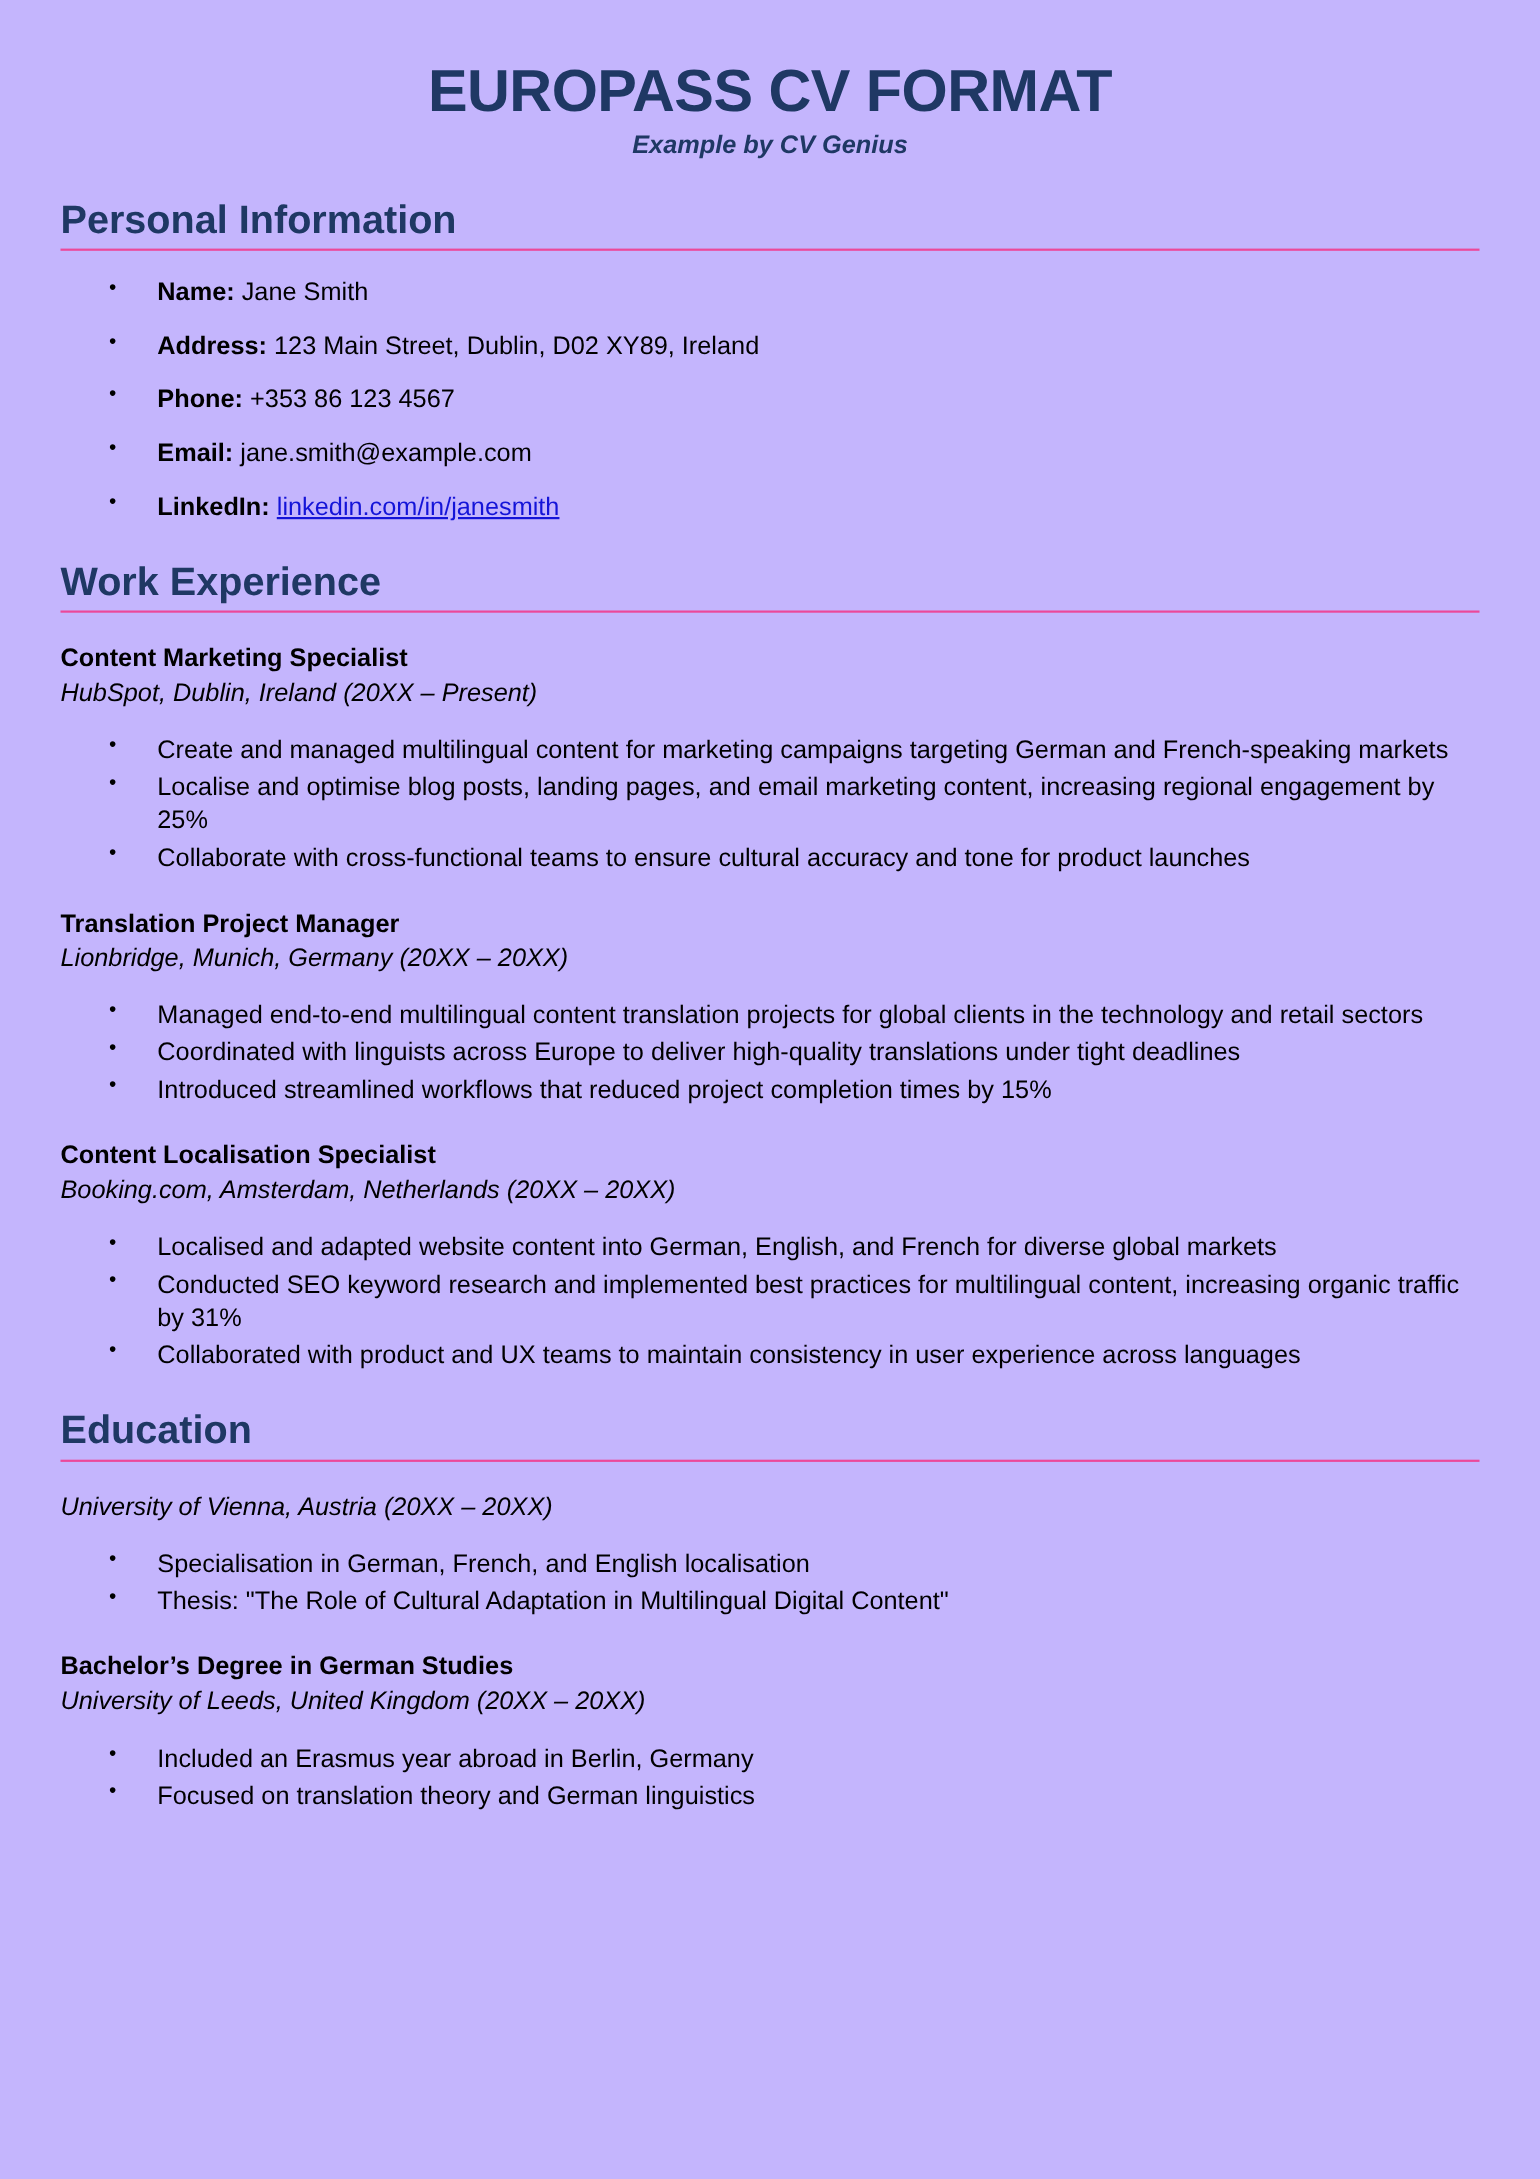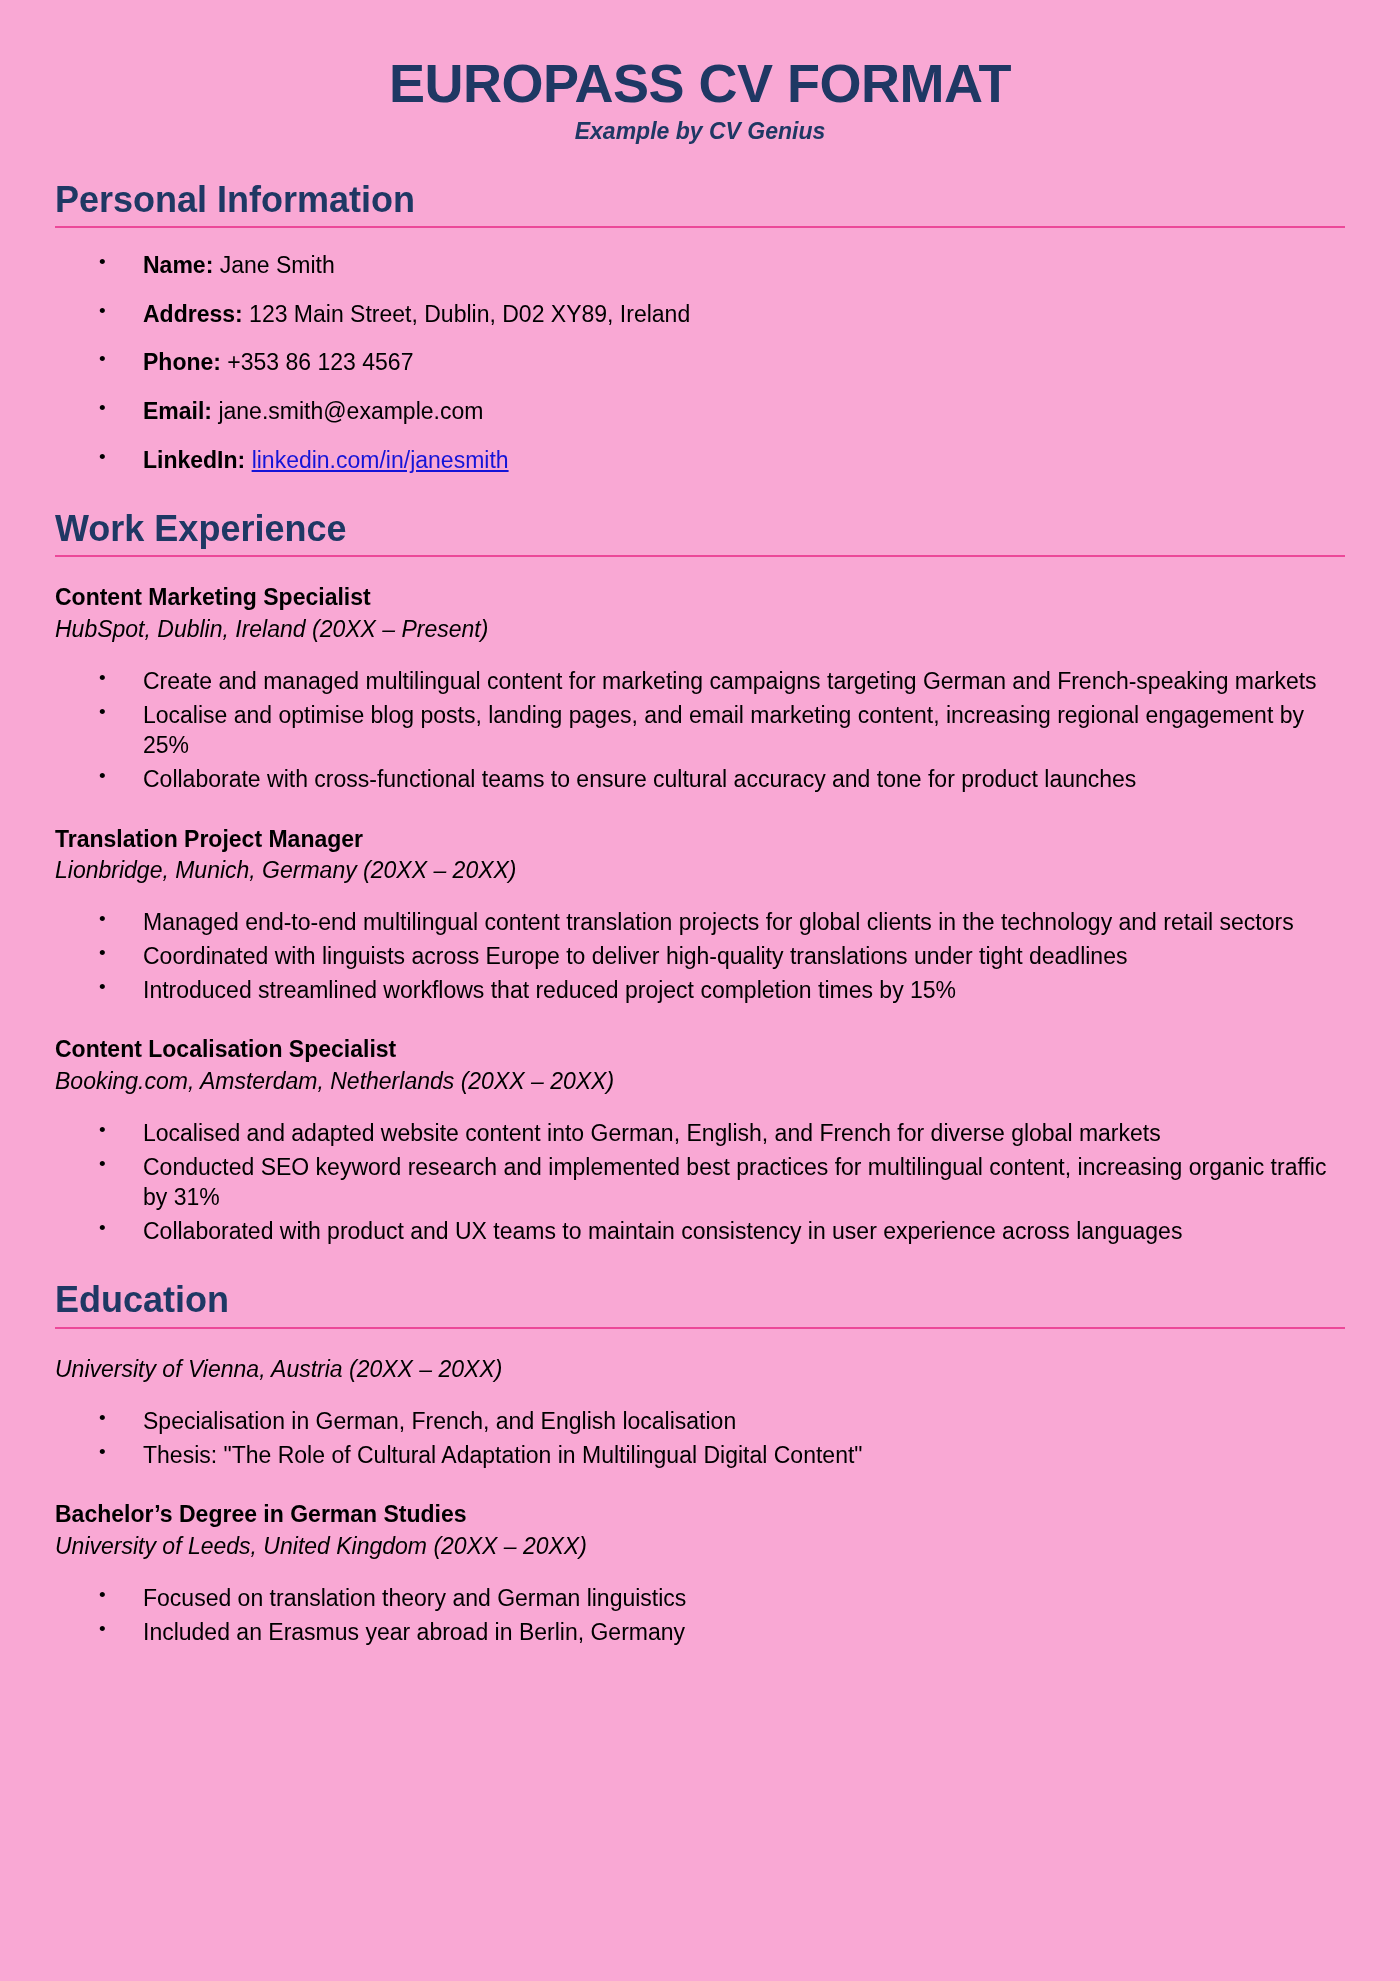--- a/index.html
+++ b/index.html
@@ -12,21 +12,21 @@
     min-height: 1981px;
     font-family: "Liberation Sans", sans-serif;
     color: #000000;
     -webkit-font-smoothing: antialiased;
   }
   .page {
     width: 1400px;
     min-height: 1981px;
     box-sizing: border-box;
     padding: 44px 55px 40px 55px;
-    background: #f9a8d4;
+    background: #c4b5fd;
   }
 
   
   .doc-title {
     text-align: center;
     color: #1F3864;
     font-size: 54px;
     font-weight: bold;
     letter-spacing: -0.5px;
     line-height: 1.08;
@@ -183,20 +183,20 @@
           <div class="entry-meta">University of Vienna, Austria (20XX – 20XX)</div>
           <ul class="entry-bullets">
             <li>Specialisation in German, French, and English localisation</li>
             <li>Thesis: "The Role of Cultural Adaptation in Multilingual Digital Content"</li>
           </ul>
         </div>
         <div class="entry">
           <div class="entry-title">Bachelor’s Degree in German Studies</div>
           <div class="entry-meta">University of Leeds, United Kingdom (20XX – 20XX)</div>
           <ul class="entry-bullets">
+            <li>Included an Erasmus year abroad in Berlin, Germany</li>
             <li>Focused on translation theory and German linguistics</li>
-            <li>Included an Erasmus year abroad in Berlin, Germany</li>
           </ul>
         </div>
       </div>
   </div>
 
 </div>
 
 </body></html>

